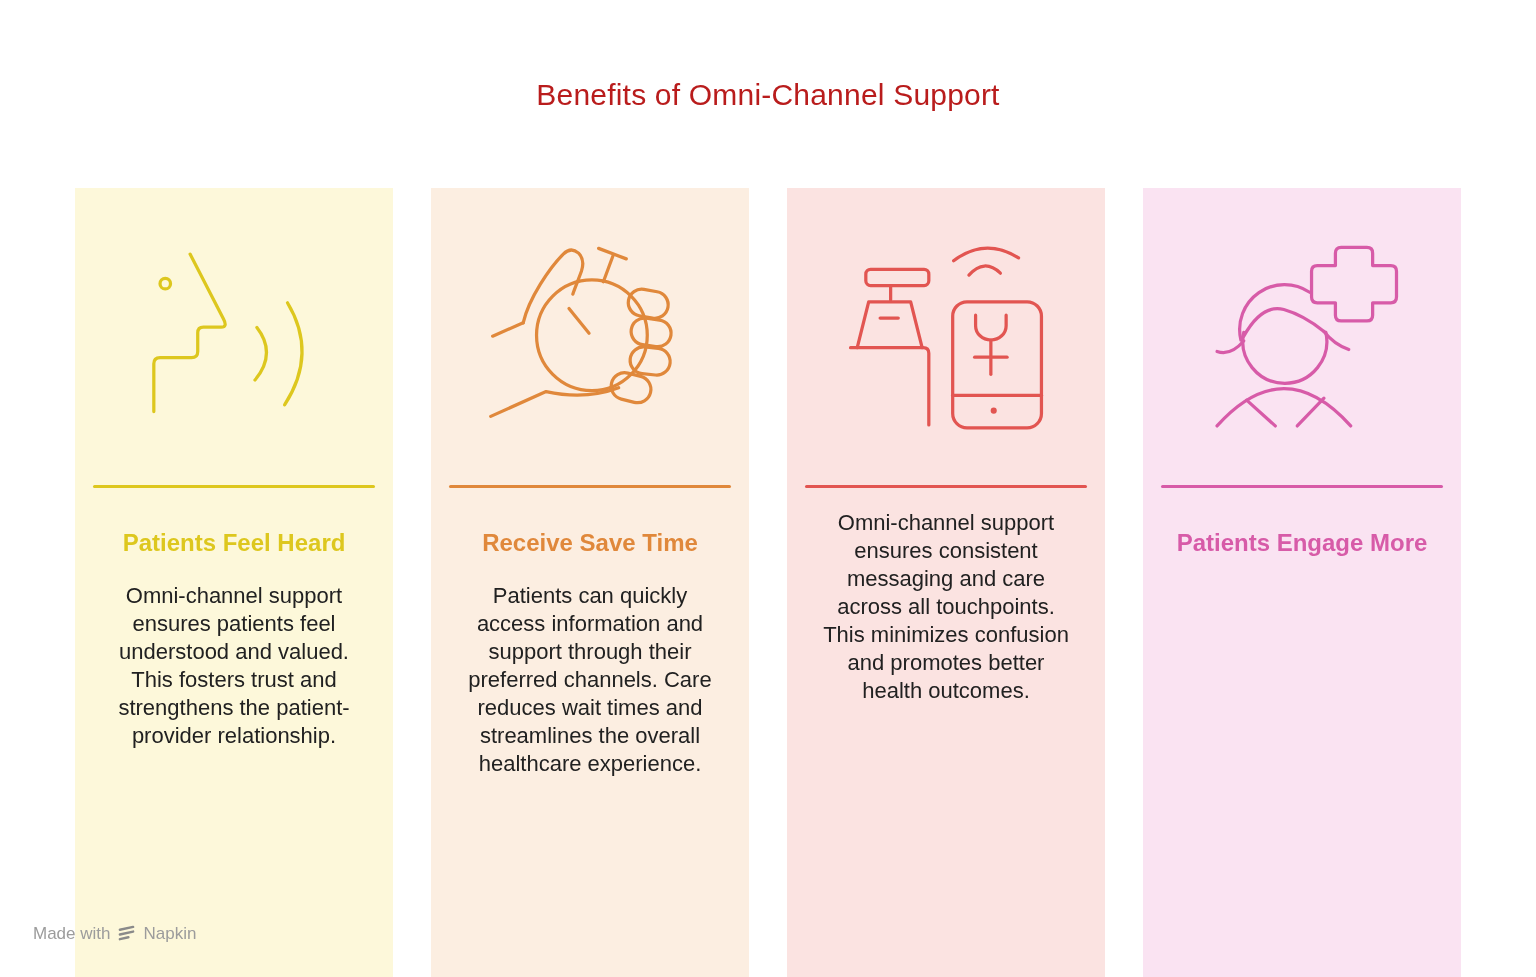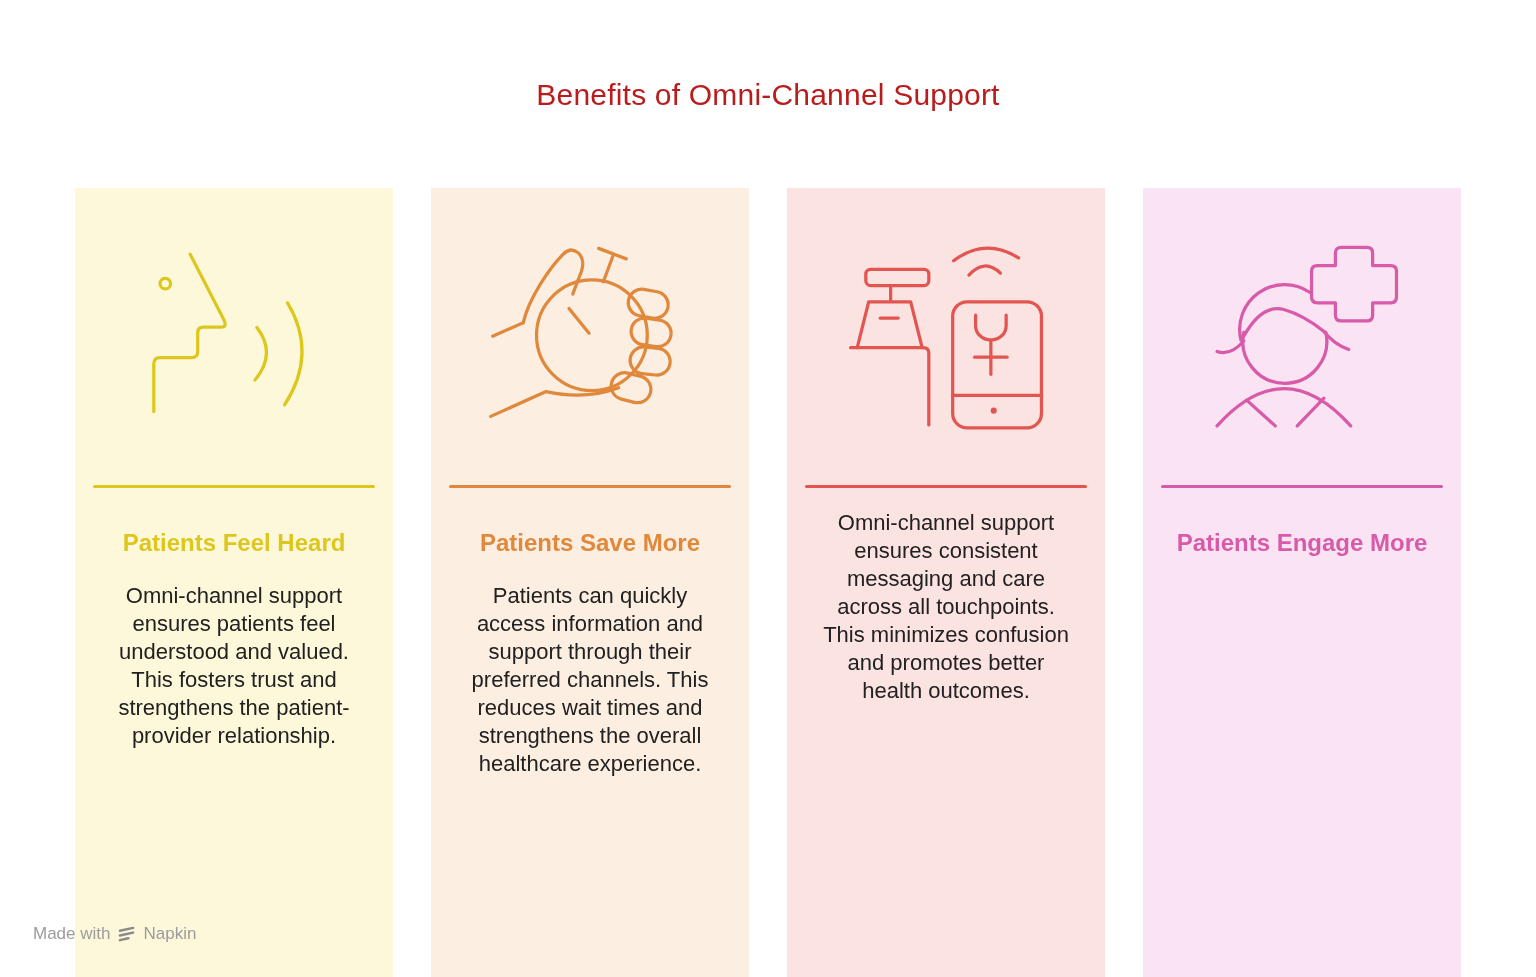--- a/index.html
+++ b/index.html
@@ -46,21 +46,21 @@
     color:var(--accent, #999);
   }
   .card-body {
     margin:21px auto 0; max-width:246px;
     text-align:center;
     font-size:22px; line-height:28px;
     color:#212121;
   }
   .watermark {
     position:absolute; left:33px; top:924px; z-index:5;
-    display:flex; align-items:flex-end; gap:8px;
+    display:flex; align-items:flex-start; gap:8px;
     font-size:17px; color:#9c9c9c;
   }
   .watermark svg { stroke:#8a8a8a; fill:none; stroke-width:2.6; stroke-linecap:round; }
 </style>
 </head>
 <body>
 
 <div class="page-title">Benefits of Omni-Channel Support</div>
 
 <div class="cards-row">
@@ -89,22 +89,22 @@
         <path d="M40 92 C46 66 68 34 82 20 Q90 12 98 19 Q105 26 101 38 C97 49 94 56 92 62"></path>
         <path d="M8 106 L40 92"></path>
         <path d="M6 190 L64 164 Q105 173 140 160"></path>
         <rect x="150" y="58" width="42" height="28" rx="14" transform="rotate(10 171 72)"></rect>
         <rect x="153" y="88" width="42" height="28" rx="14" transform="rotate(8 174 102)"></rect>
         <rect x="152" y="118" width="42" height="28" rx="14" transform="rotate(6 173 132)"></rect>
         <rect x="132" y="146" width="42" height="28" rx="14" transform="rotate(14 153 160)"></rect>
       </svg>
     </div>
     <div class="divider"></div>
-    <div class="card-heading">Patients Save More</div>
-    <div class="card-body">Patients can quickly access information and support through their preferred channels. This reduces wait times and strengthens the overall healthcare experience.</div>
+    <div class="card-heading">Receive Save Time</div>
+    <div class="card-body">Patients can quickly access information and support through their preferred channels. Care reduces wait times and streamlines the overall healthcare experience.</div>
   </div>
 
   <div class="card" style="--bg: #fbe3e1; --accent: #e25551;">
     <div class="icon-wrap">
       <svg class="icon" viewBox="0 0 220 220" width="210" height="210">
         <rect x="26" y="36" width="66" height="17" rx="5"></rect>
         <path d="M52 53 L52 68"></path>
         <path d="M17 118 L29 70 L73 70 L85 118"></path>
         <path d="M41 87 L60 87"></path>
         <path d="M10 118 L86 118 Q92 118 92 124 L92 199"></path>

